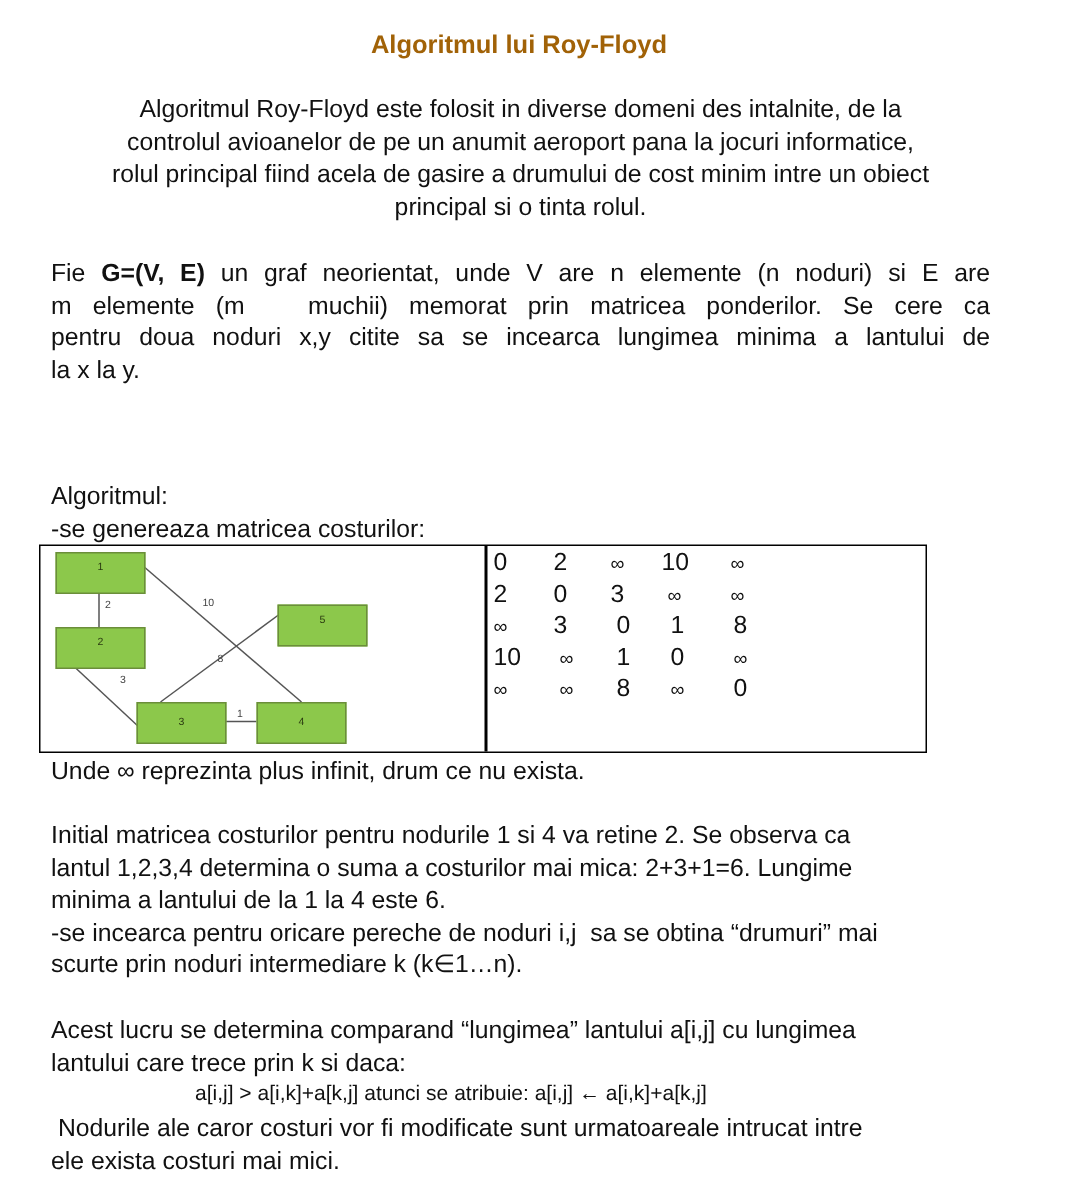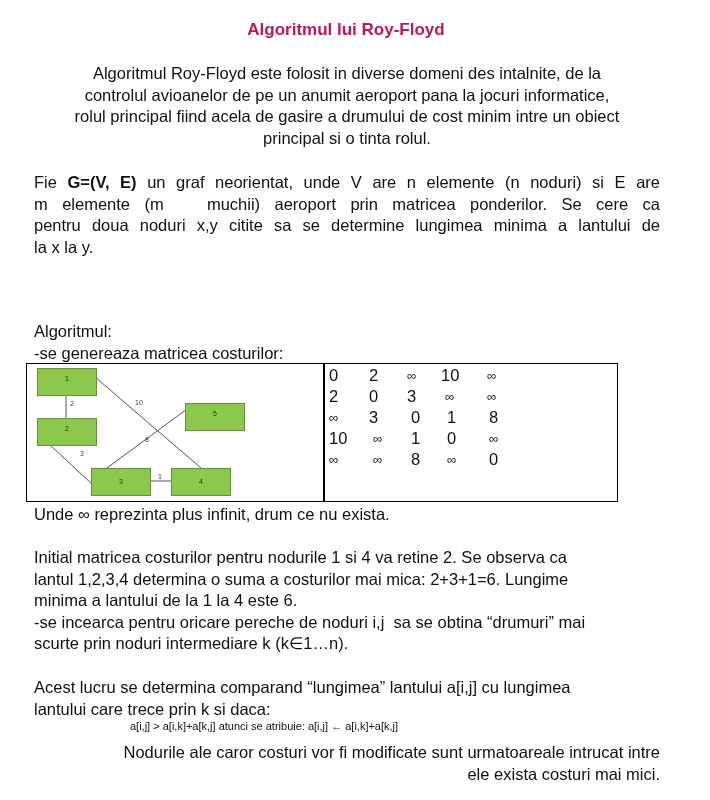--- a/index.html
+++ b/index.html
@@ -1,51 +1,51 @@
 <!DOCTYPE html>
 <html><head>
 <meta charset="utf-8">
 <style>
   html, body { margin: 0; padding: 0; background: #ffffff; }
   body { width: 710px; height: 800px; position: relative; overflow: hidden;
          font-family: "Liberation Sans", sans-serif; color: #111; }
   .title { position: absolute; top: 20px; left: 0; width: 692px; text-align: center;
-           font-size: 17px; font-weight: bold; color: #be185d; }
+           font-size: 17px; font-weight: bold; color: #a16207; }
   .para { position: absolute; left: 34px; width: 626px; font-size: 16.5px; line-height: 21.5px; margin: 0; }
   .line { display: block; white-space: nowrap; }
   .jline { display: block; text-align: justify; text-align-last: justify; }
   .figure { position: absolute; left: 26px; top: 363px; width: 590px; height: 137px;
             border: 1.5px solid #000; }
   .divider { position: absolute; left: 296px; top: 0; width: 1.5px; height: 137px; background: #000; }
   .graph { position: absolute; left: 0; top: 0; width: 296px; height: 137px; }
   .node { position: absolute; background: #8cc84b; border: 1px solid #6b8e3a;
           font-size: 7px; color: #2a3a10; text-align: center; }
   .edge-label { position: absolute; font-size: 7px; color: #444; }
   .matrix { position: absolute; left: 302px; top: 2px; font-size: 16.5px; }
   .mrow { position: relative; height: 21px; }
   .cell { position: absolute; top: 0; }
   .inf { font-size: 13px; }
-  .formula { position: absolute; left: 130px; top: 720px; font-size: 11px; }
+  .formula { position: absolute; left: 130px; top: 720px; font-size: 14px; }
 </style>
 </head>
 <body>
 
 <div class="title">Algoritmul lui Roy-Floyd</div>
 
 <p class="para" style="top:63px;text-align:center;">
   <span class="line">Algoritmul Roy-Floyd este folosit in diverse domeni des intalnite, de la</span>
   <span class="line">controlul avioanelor de pe un anumit aeroport pana la jocuri informatice,</span>
   <span class="line">rolul principal fiind acela de gasire a drumului de cost minim intre un obiect</span>
   <span class="line">principal si o tinta rolul.</span>
 </p>
 
 <p class="para" style="top:172px;">
   <span class="jline"><span>Fie </span><b>G=(V, E)</b><span> un graf neorientat, unde V are n elemente (n noduri) si E are</span></span>
-  <span class="jline" style="white-space:pre;">m elemente (m   muchii) aeroport prin matricea ponderilor. Se cere ca</span>
-  <span class="jline">pentru doua noduri x,y citite sa se determine lungimea minima a lantului de</span>
+  <span class="jline" style="white-space:pre;">m elemente (m   muchii) memorat prin matricea ponderilor. Se cere ca</span>
+  <span class="jline">pentru doua noduri x,y citite sa se incearca lungimea minima a lantului de</span>
   <span class="line">la x la y.</span>
 </p>
 
 <p class="para" style="top:321px;">
   <span class="line">Algoritmul:</span>
   <span class="line">-se genereaza matricea costurilor:</span>
 </p>
 
 <div class="figure">
   <div class="graph">
@@ -119,16 +119,16 @@
   <span class="line">scurte prin noduri intermediare k (k∈1…n).</span>
 </p>
 
 <p class="para" style="top:677px;">
   <span class="line">Acest lucru se determina comparand “lungimea” lantului a[i,j] cu lungimea</span>
   <span class="line">lantului care trece prin k si daca:</span>
 </p>
 
 <div class="formula">a[i,j] &gt; a[i,k]+a[k,j] atunci se atribuie: a[i,j] ← a[i,k]+a[k,j]</div>
 
-<p class="para" style="top:742px;text-align:right;">
+<p class="para" style="top:742px;">
   <span class="line" style="white-space:pre;"> Nodurile ale caror costuri vor fi modificate sunt urmatoareale intrucat intre</span>
   <span class="line">ele exista costuri mai mici.</span>
 </p>
 
 </body></html>

